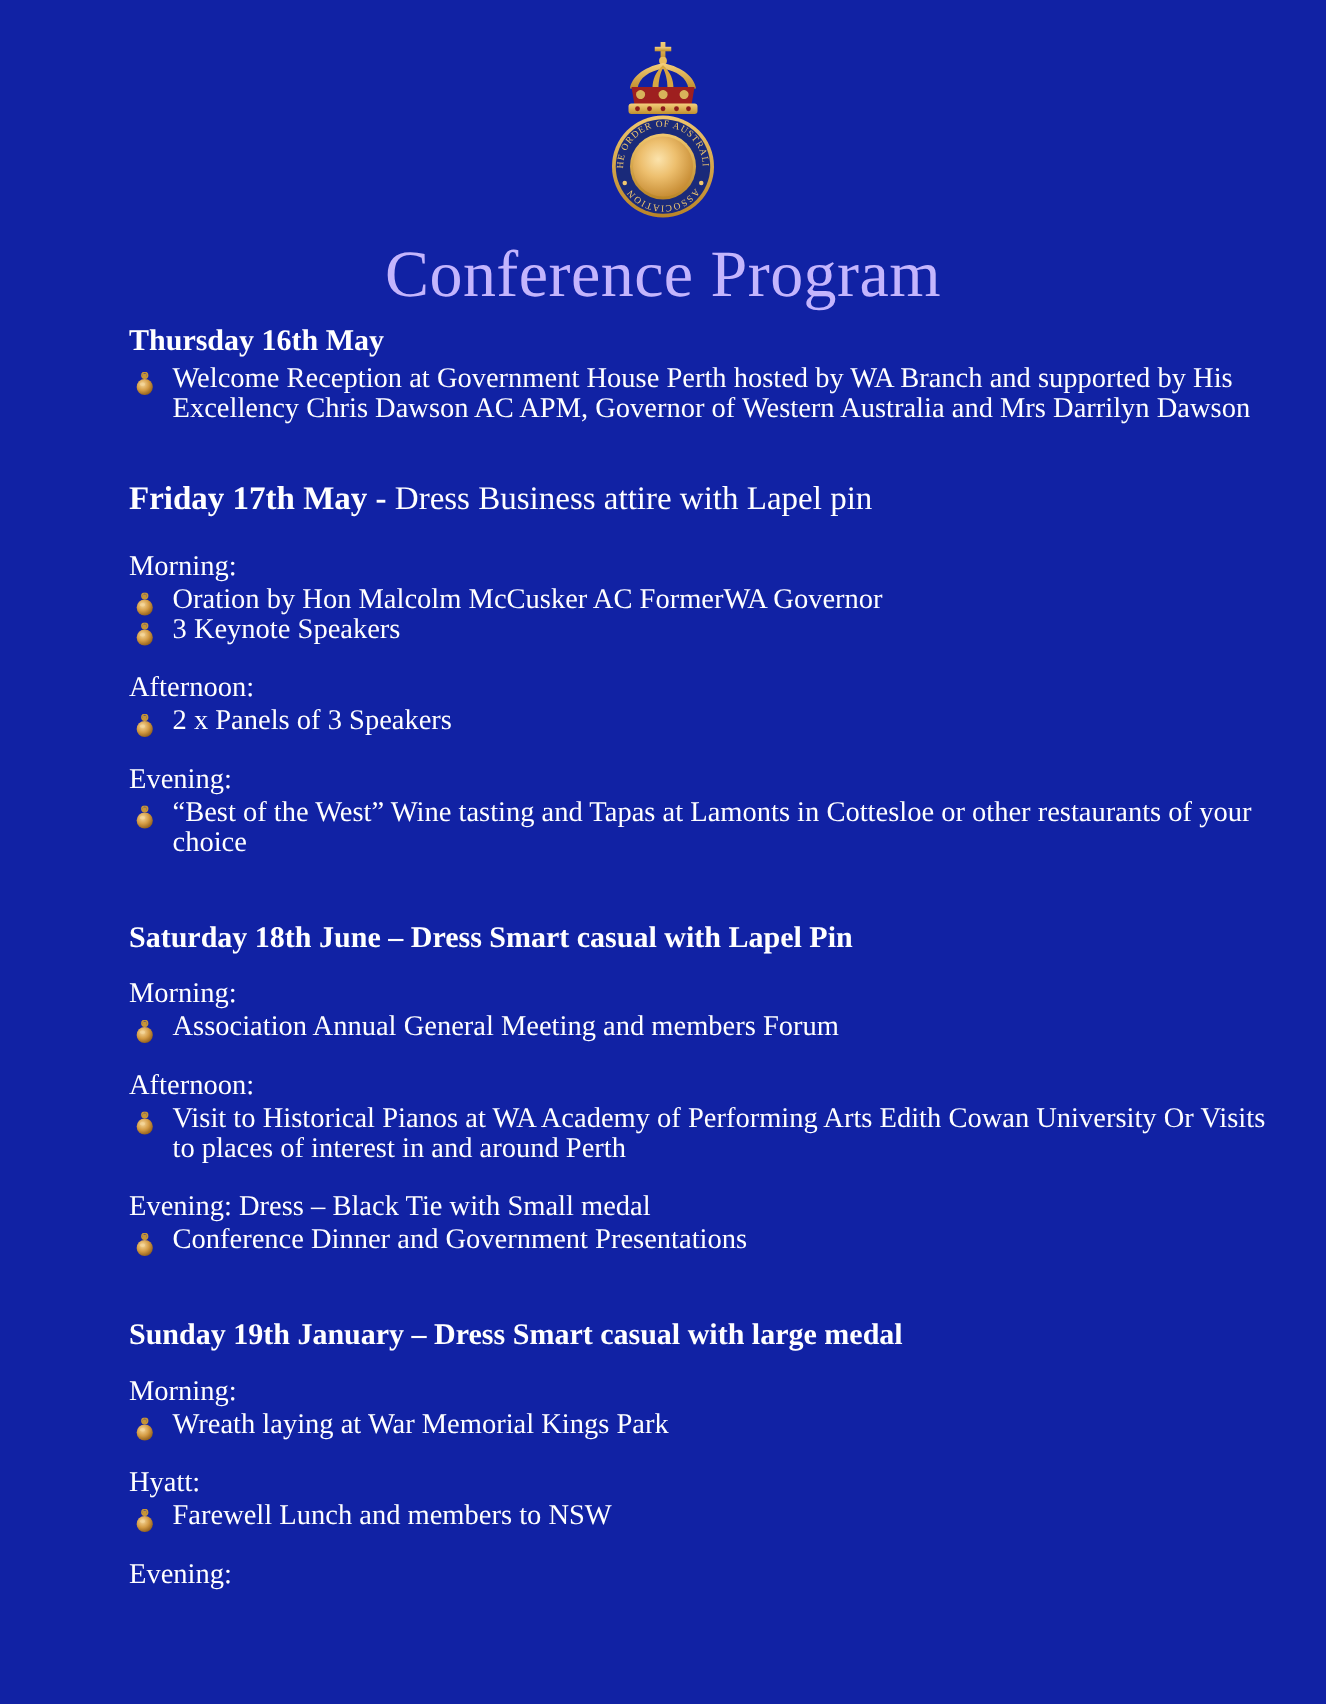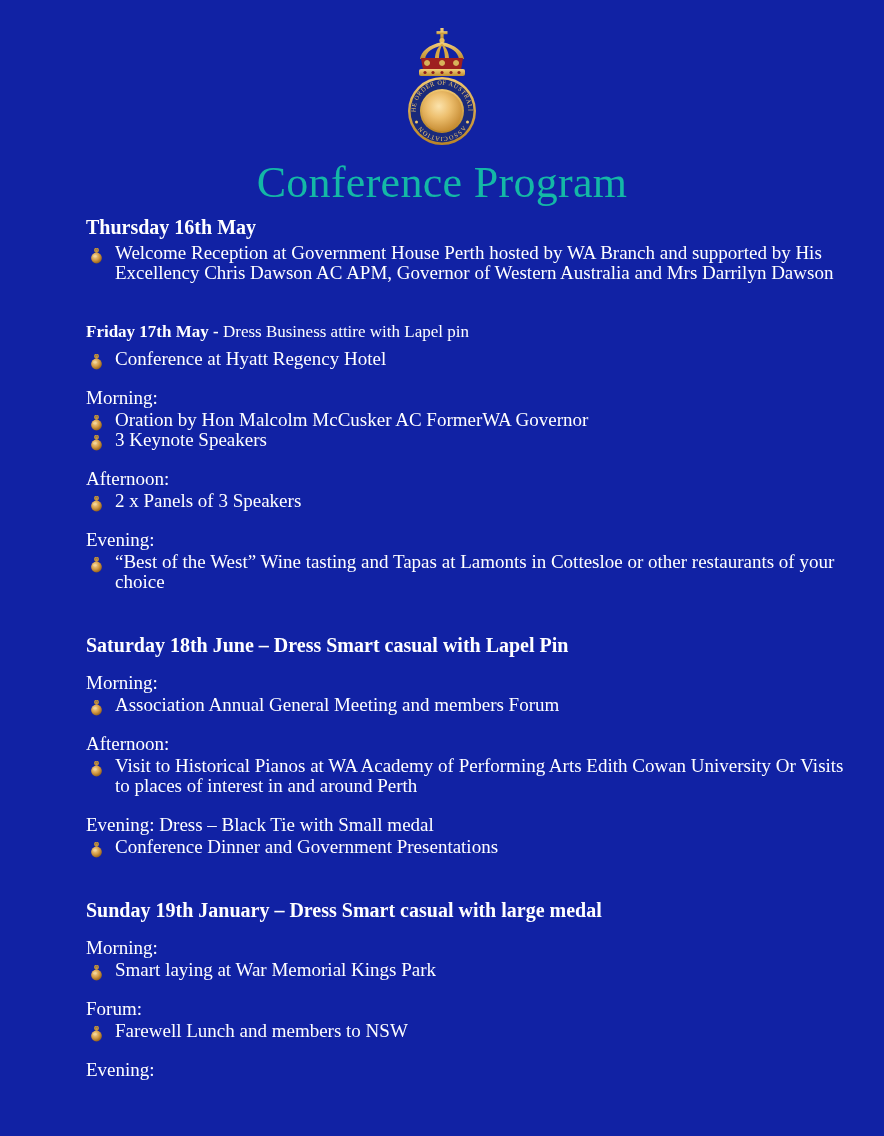--- a/index.html
+++ b/index.html
@@ -41,40 +41,40 @@
   .title {
     position: absolute;
     left: 0;
     top: 155px;
     width: 884px;
     text-align: center;
     font-size: 44px;
     line-height: 56px;
     font-weight: 400;
     letter-spacing: 0.3px;
-    color: #14b8a6;
+    color: #c4b5fd;
   }
 
   
   .content {
     position: absolute;
     left: 86px;
     top: 214px;
     width: 760px;
   }
 
   .day-heading {
     font-weight: 700;
     font-size: 20px;
     line-height: 26px;
     margin: 0 0 3px 0;
     white-space: nowrap;
   }
   .day-heading.large {
-    font-size: 17px;
+    font-size: 22px;
     line-height: 29px;
   }
   .day-heading .reg {
     font-weight: 400;
   }
 
   .sub-label {
     font-weight: 400;
     font-size: 19px;
     line-height: 25px;
@@ -183,33 +183,20 @@
                 <stop offset="100%" stop-color="#8f5d1b"></stop>
               </radialGradient>
             </defs>
             <path d="M5.2 1.2 h2.6 v3.2 h-2.6 z" fill="#c79537"></path>
             <circle cx="6.5" cy="2.2" r="1.9" fill="none" stroke="#c79537" stroke-width="1.1"></circle>
             <circle cx="6.5" cy="10" r="5.4" fill="url(#bg1)"></circle>
             <ellipse cx="5" cy="8.2" rx="1.8" ry="1.2" fill="#f4d79c" opacity="0.65"></ellipse>
           </svg></span><span>Welcome Reception at Government House Perth hosted by WA Branch and supported by His Excellency Chris Dawson AC APM, Governor of Western Australia and Mrs Darrilyn Dawson</span></div>
       <div class="gap-xl"></div>
       <div class="day-heading large"><span>Friday 17th May - </span><span class="reg">Dress Business attire with Lapel pin</span></div>
-      <div class="item"><span class="bullet"><svg viewBox="0 0 13 16" width="13" height="16" xmlns="http://www.w3.org/2000/svg">
-            <defs>
-              <radialGradient id="bg1" cx="38%" cy="33%" r="70%">
-                <stop offset="0%" stop-color="#f6d79a"></stop>
-                <stop offset="55%" stop-color="#d49b43"></stop>
-                <stop offset="100%" stop-color="#8f5d1b"></stop>
-              </radialGradient>
-            </defs>
-            <path d="M5.2 1.2 h2.6 v3.2 h-2.6 z" fill="#c79537"></path>
-            <circle cx="6.5" cy="2.2" r="1.9" fill="none" stroke="#c79537" stroke-width="1.1"></circle>
-            <circle cx="6.5" cy="10" r="5.4" fill="url(#bg1)"></circle>
-            <ellipse cx="5" cy="8.2" rx="1.8" ry="1.2" fill="#f4d79c" opacity="0.65"></ellipse>
-          </svg></span><span>Conference at Hyatt Regency Hotel</span></div>
       <div class="gap-md"></div>
       <div class="sub-label">Morning:</div>
       <div class="item"><span class="bullet"><svg viewBox="0 0 13 16" width="13" height="16" xmlns="http://www.w3.org/2000/svg">
             <defs>
               <radialGradient id="bg1" cx="38%" cy="33%" r="70%">
                 <stop offset="0%" stop-color="#f6d79a"></stop>
                 <stop offset="55%" stop-color="#d49b43"></stop>
                 <stop offset="100%" stop-color="#8f5d1b"></stop>
               </radialGradient>
             </defs>
@@ -317,23 +304,23 @@
               <radialGradient id="bg1" cx="38%" cy="33%" r="70%">
                 <stop offset="0%" stop-color="#f6d79a"></stop>
                 <stop offset="55%" stop-color="#d49b43"></stop>
                 <stop offset="100%" stop-color="#8f5d1b"></stop>
               </radialGradient>
             </defs>
             <path d="M5.2 1.2 h2.6 v3.2 h-2.6 z" fill="#c79537"></path>
             <circle cx="6.5" cy="2.2" r="1.9" fill="none" stroke="#c79537" stroke-width="1.1"></circle>
             <circle cx="6.5" cy="10" r="5.4" fill="url(#bg1)"></circle>
             <ellipse cx="5" cy="8.2" rx="1.8" ry="1.2" fill="#f4d79c" opacity="0.65"></ellipse>
-          </svg></span><span>Smart laying at War Memorial Kings Park</span></div>
-      <div class="gap-md"></div>
-      <div class="sub-label">Forum:</div>
+          </svg></span><span>Wreath laying at War Memorial Kings Park</span></div>
+      <div class="gap-md"></div>
+      <div class="sub-label">Hyatt:</div>
       <div class="item"><span class="bullet"><svg viewBox="0 0 13 16" width="13" height="16" xmlns="http://www.w3.org/2000/svg">
             <defs>
               <radialGradient id="bg1" cx="38%" cy="33%" r="70%">
                 <stop offset="0%" stop-color="#f6d79a"></stop>
                 <stop offset="55%" stop-color="#d49b43"></stop>
                 <stop offset="100%" stop-color="#8f5d1b"></stop>
               </radialGradient>
             </defs>
             <path d="M5.2 1.2 h2.6 v3.2 h-2.6 z" fill="#c79537"></path>
             <circle cx="6.5" cy="2.2" r="1.9" fill="none" stroke="#c79537" stroke-width="1.1"></circle>

